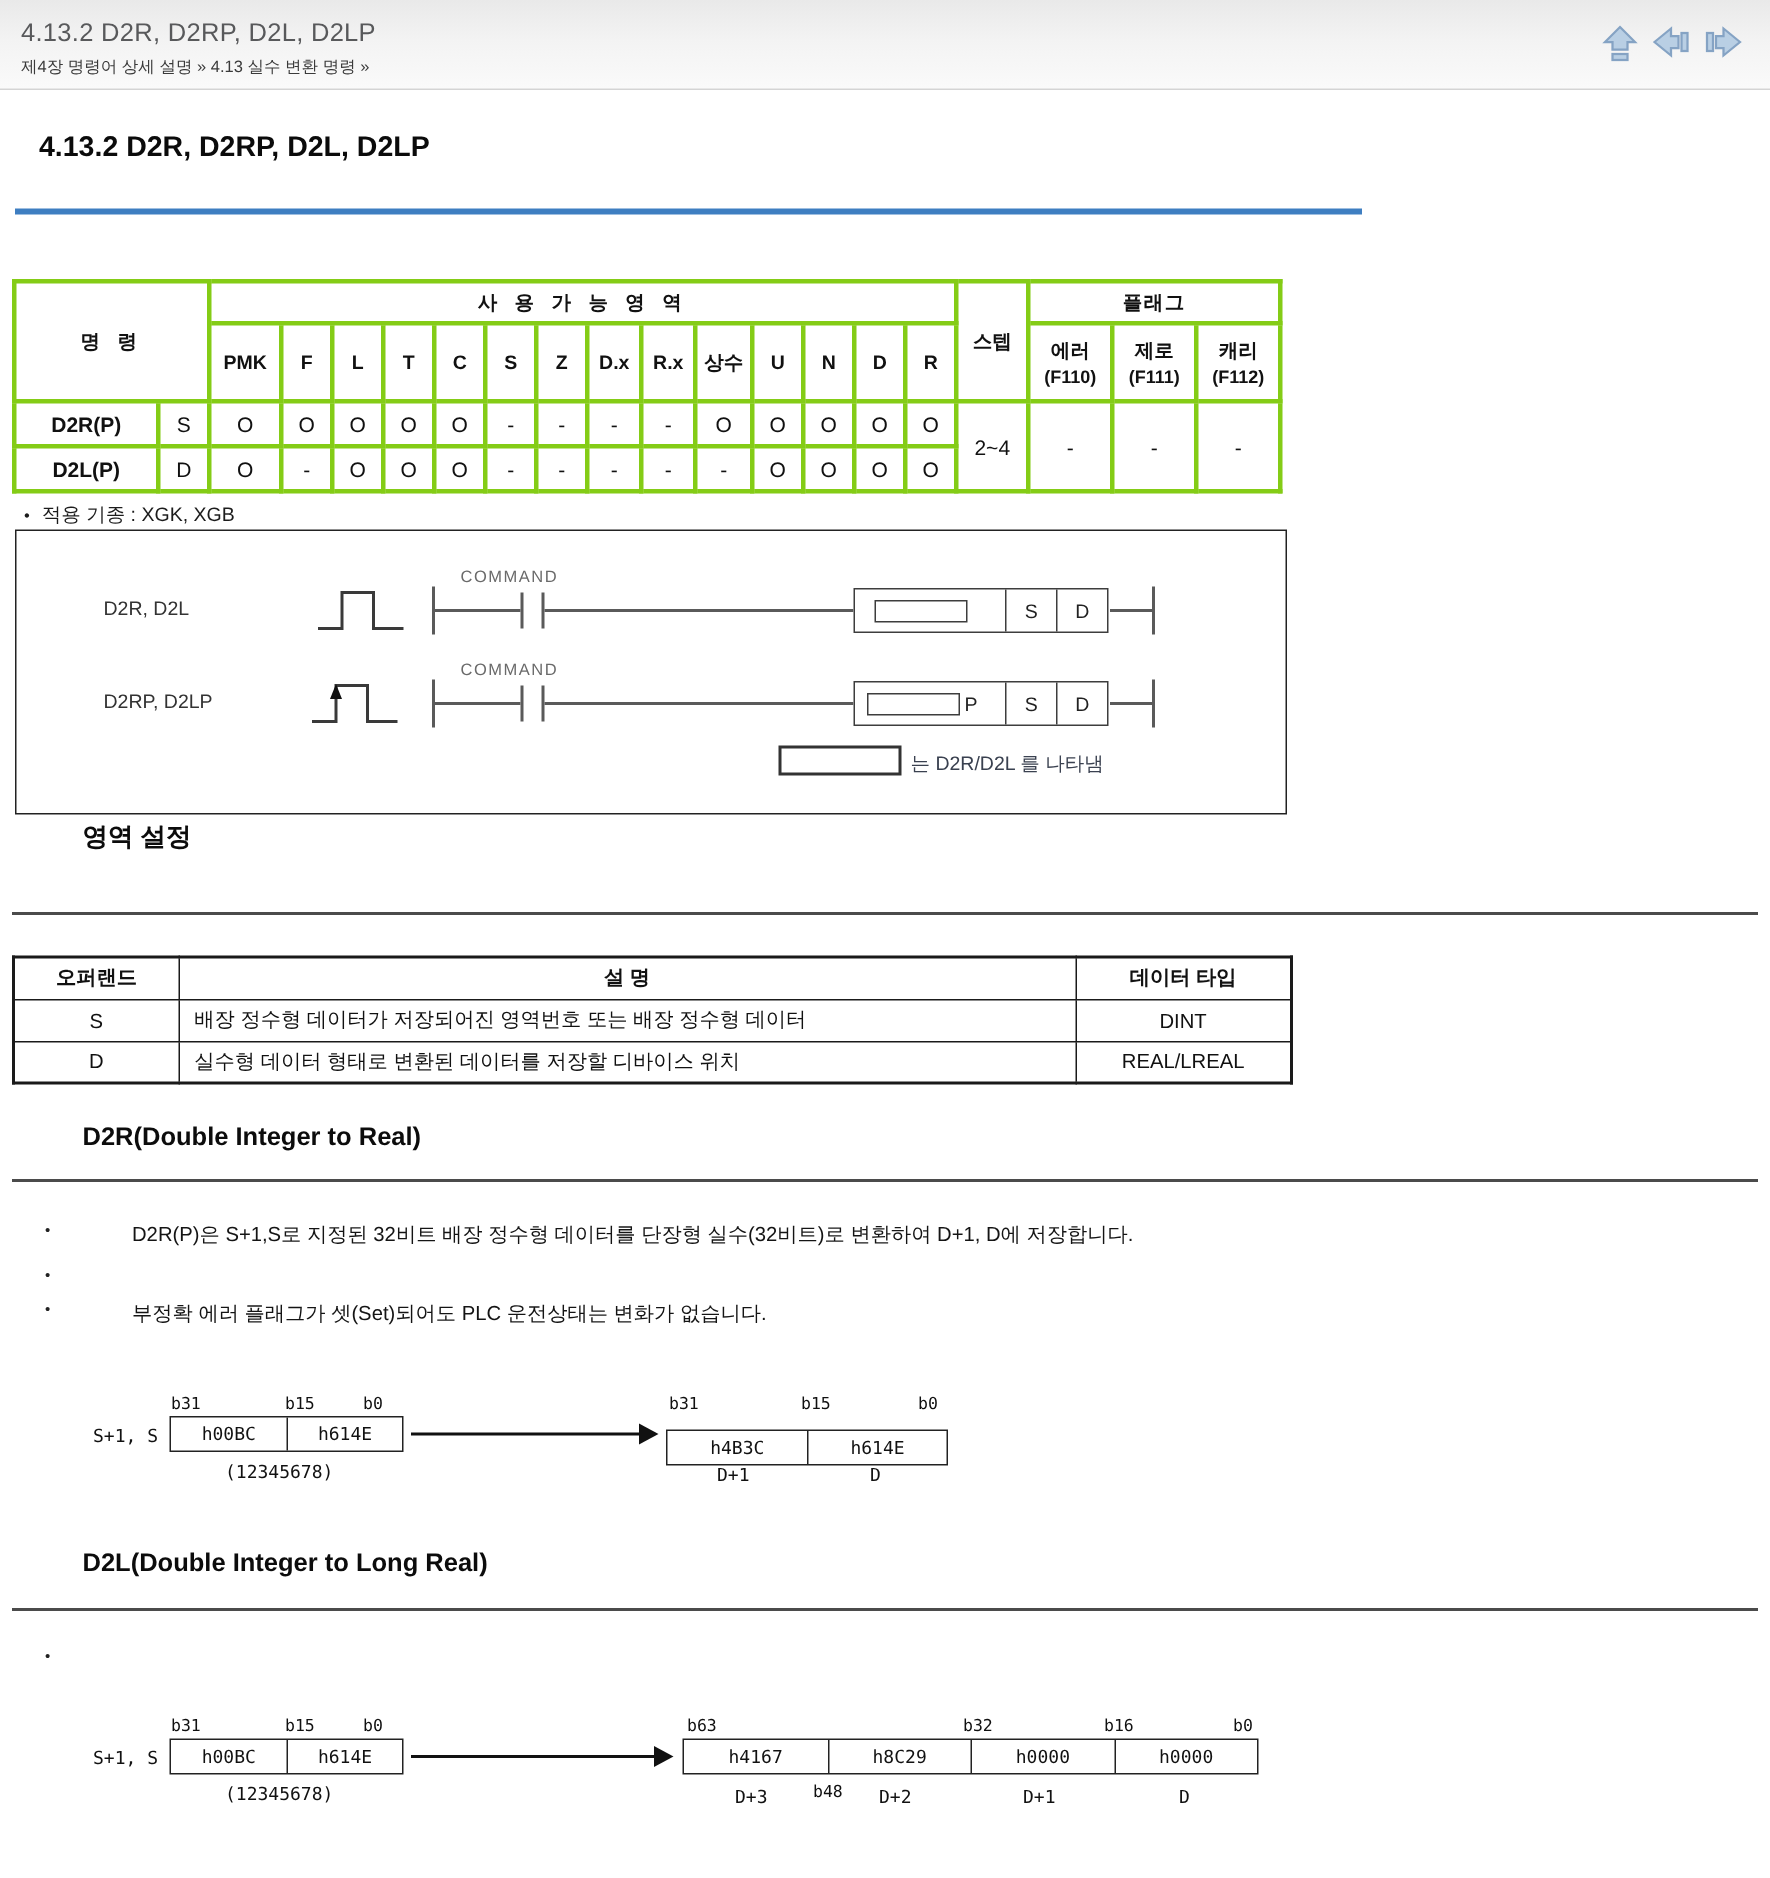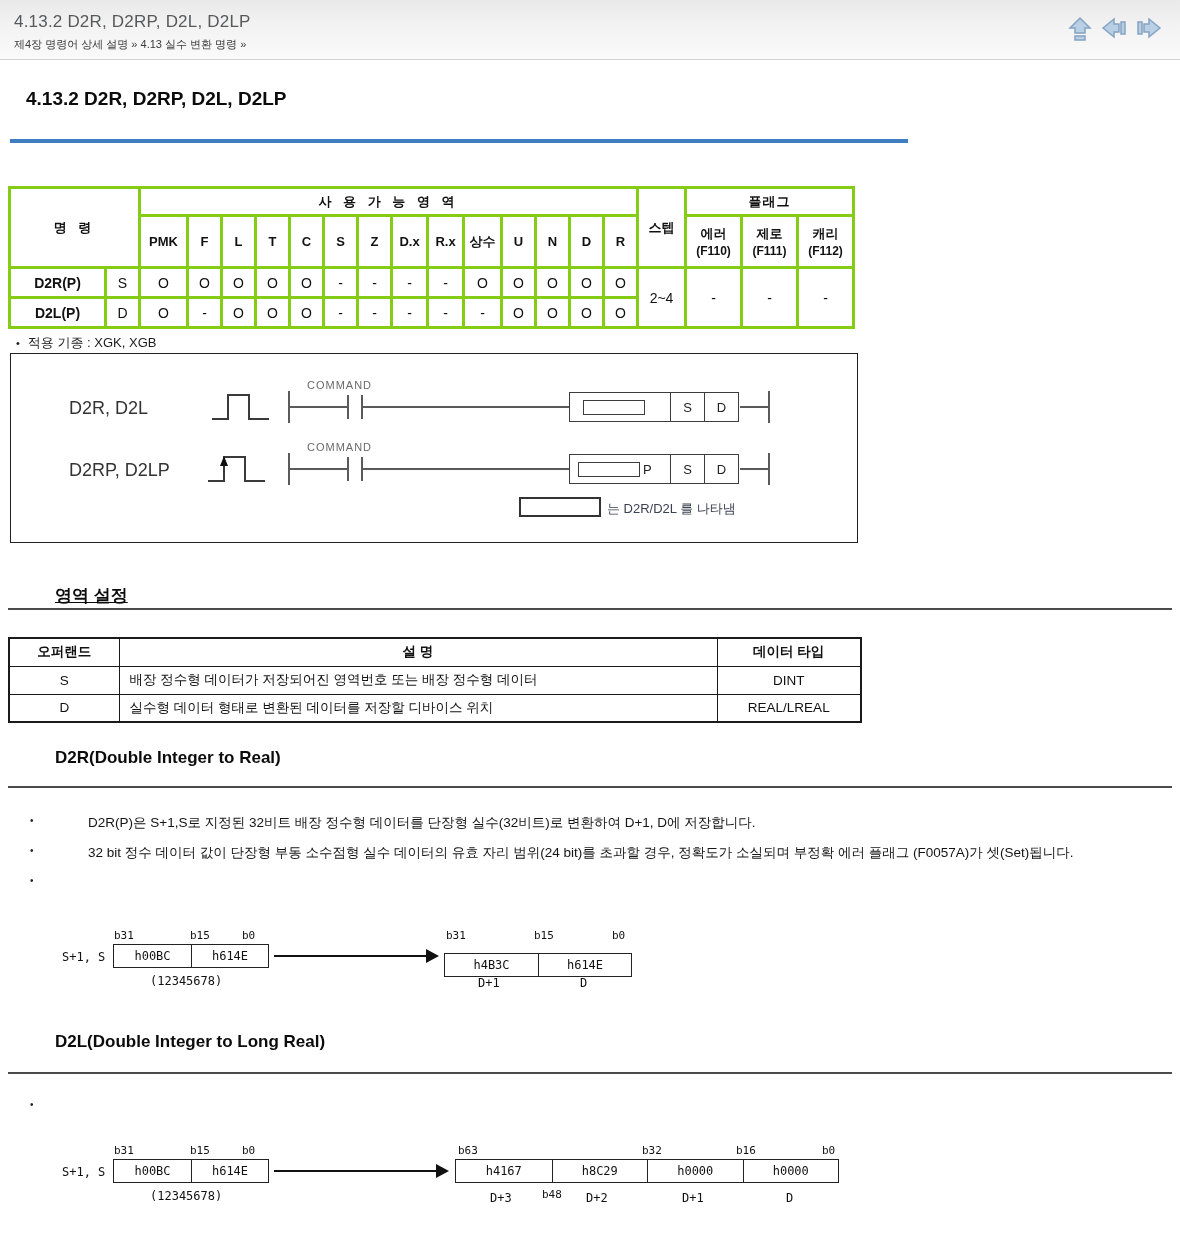--- a/index.html
+++ b/index.html
@@ -33,21 +33,21 @@
   .flag-sub { display:block; font-size:12px; font-weight:bold; margin-top:1px; }
 
   .optable { left:8px; top:637px; width:852px; border:2px solid #1a1a1a; }
   .optable th, .optable td { border:1px solid #1a1a1a; font-size:13.5px; vertical-align:middle; }
   .optable th { height:28px; font-weight:bold; text-align:center; }
   .optable td { height:28px; text-align:center; }
   .optable td.desc { text-align:left; padding-left:10px; }
 
   
   .ladderbox { left:10px; top:353px; width:848px; height:190px; border:1px solid #222; background:#fff; }
-  .lad-label { font-size:18px; color:#333; }
+  .lad-label { font-size:13px; color:#333; }
   .hline { position:absolute; height:2px; background:#5a5a5a; }
   .vline { position:absolute; width:2px; background:#5a5a5a; }
   .command { position:absolute; font-size:11px; color:#6a6a6a; letter-spacing:1px; }
   .instr { position:absolute; display:flex; height:30px; border:1.5px solid #3d3d3d; background:#fff; }
   .instr .main { width:100px; display:flex; align-items:center; }
   .instr .cell { width:34px; border-left:1.5px solid #3d3d3d; display:flex; align-items:center; justify-content:center; font-size:13px; color:#222; }
   .inner-rect { width:62px; height:15px; border:1.5px solid #3d3d3d; margin-left:13px; }
   .instr .plab { font-size:13px; color:#222; margin-left:3px; }
   .note-rect { position:absolute; width:82px; height:20px; border:2px solid #333; background:#fff; }
   .note-text { position:absolute; font-size:13px; color:#3a4150; }
@@ -243,21 +243,21 @@
       <div class="cell">S</div>
       <div class="cell">D</div>
     </div>
     <div class="hline" style="left:729px; top:114px; width:28px;"></div>
     <div class="vline" style="left:757px; top:99px; height:32px;"></div>
 
     <div class="note-rect" style="left:508px; top:143px;"></div>
     <span class="note-text" style="left:596px; top:146px;">는 D2R/D2L 를 나타냄</span>
   </div>
 
-  <div class="abs sec-head" style="left:55px; top:584px;text-decoration:underline;">영역 설정</div>
+  <div class="abs sec-head" style="left:55px; top:546px;">영역 설정</div>
   <div class="abs sec-rule" style="top:608px;"></div>
 
   <table class="abs optable">
     <colgroup>
         <col style="width:110px">
         <col style="width:598px">
         <col style="width:144px">
       </colgroup>
     <tbody>
         <tr>
@@ -281,24 +281,24 @@
   <div class="abs sec-head" style="left:55px; top:748px;">D2R(Double Integer to Real)</div>
   <div class="abs sec-rule" style="top:786px;"></div>
 
   <div class="abs bullets" style="top:812px;">
     <div class="bullet">
       <span class="mark">•</span>
       <span class="txt">D2R(P)은 S+1,S로 지정된 32비트 배장 정수형 데이터를 단장형 실수(32비트)로 변환하여 D+1, D에 저장합니다.</span>
     </div>
     <div class="bullet">
       <span class="mark">•</span>
-      <span class="txt" style="max-width:1040px;">32 bit 정수 데이터 값이 단장형 부동 소수점형 실수 데이터의 유효 자리 범위(24 bit)를 초과할 경우, 정확도가 소실되며 부정확 에러 플래그 (F0057A)가 셋(Set)됩니다.</span>
     </div>
     <div class="bullet">
       <span class="mark">•</span>
+      <span class="txt">부정확 에러 플래그가 셋(Set)되어도 PLC 운전상태는 변화가 없습니다.</span>
     </div>
   </div>
 
   <div class="abs hexdiag" style="top:928px;">
     <span class="hd-lab" style="left:62px; top:22px;">S+1, S</span>
     <span class="bitlab" style="left:114px; top:1px;">b31</span>
     <span class="bitlab" style="left:190px; top:1px;">b15</span>
     <span class="bitlab" style="left:242px; top:1px;">b0</span>
     <div class="hexbox" style="left:113px; top:16px; width:156px;">
       <div class="hc" style="width:78px;">h00BC</div>

